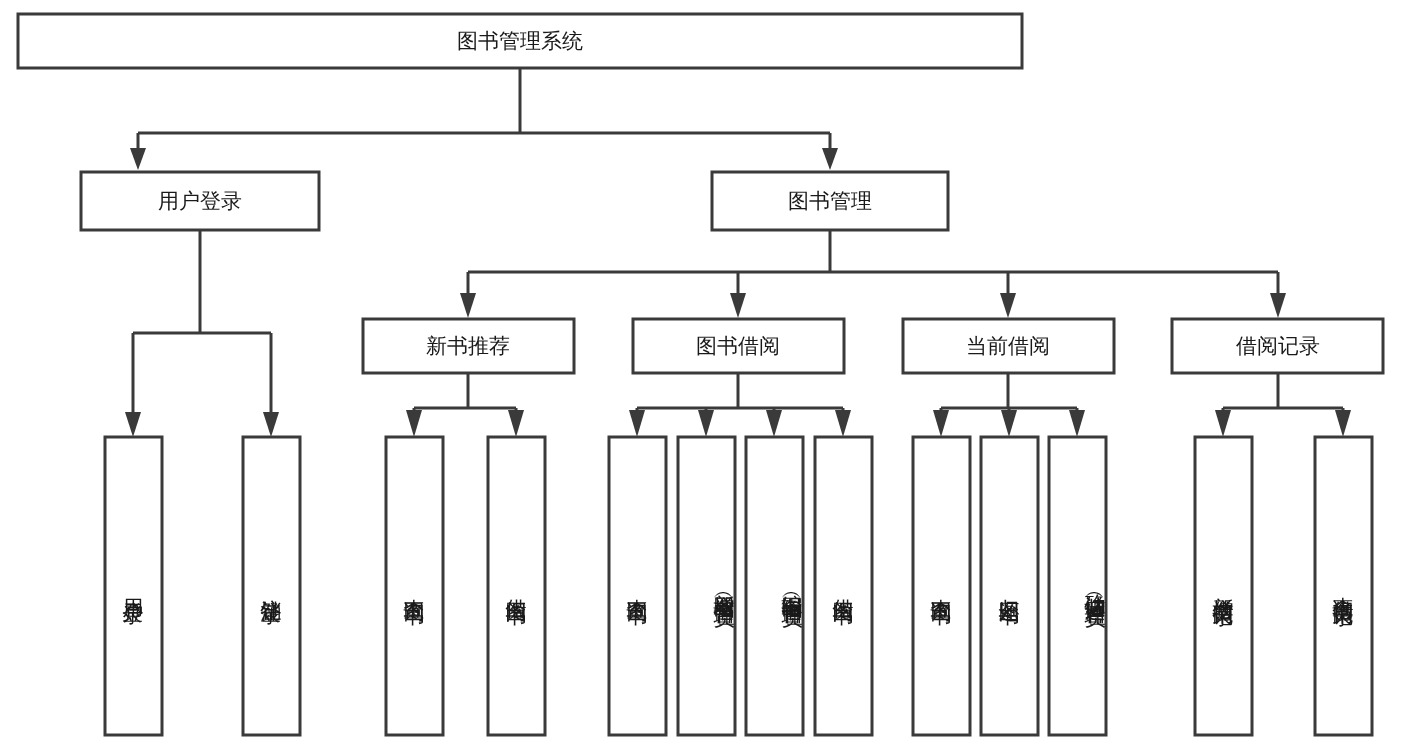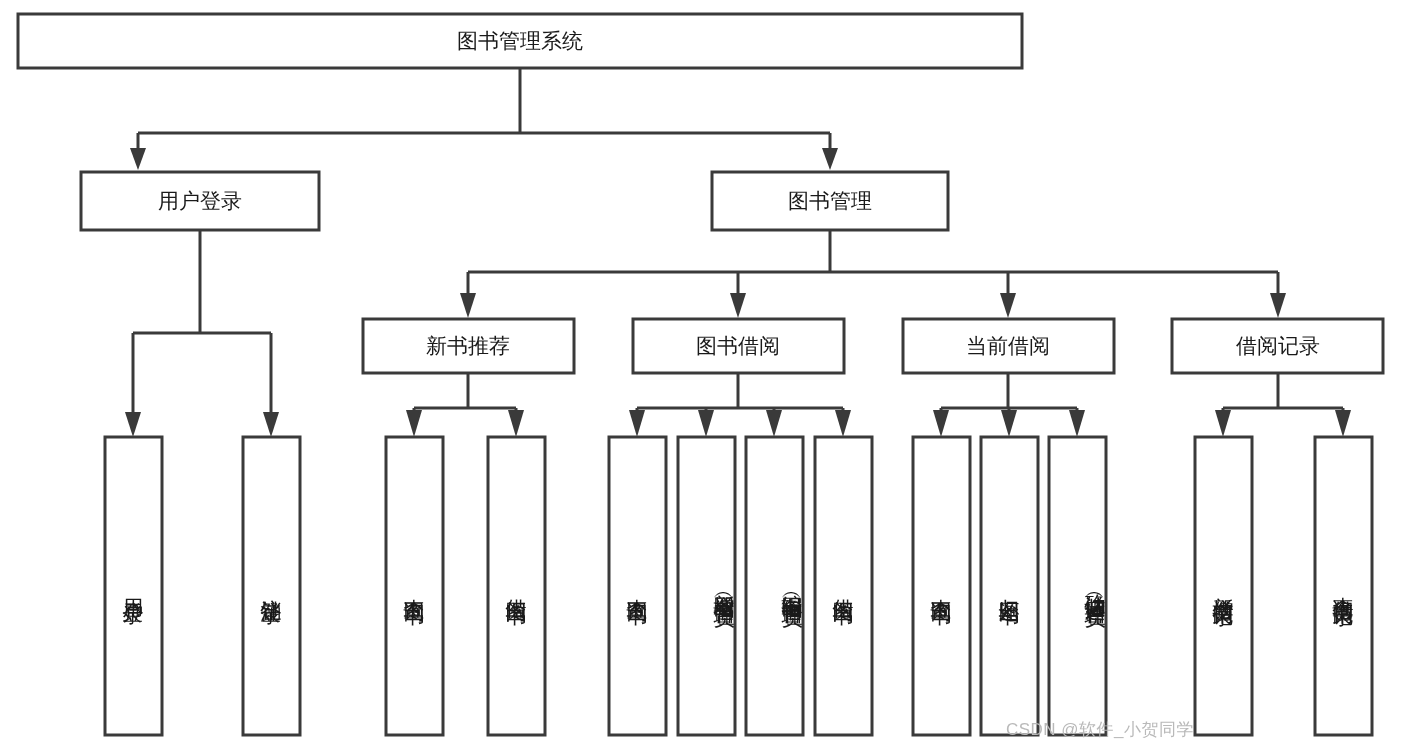--- a/index.html
+++ b/index.html
@@ -210,15 +210,14 @@
   <div class="leaf-label-wrap" style="left:746px; top:443px; width:57px; height:286px; align-items:flex-start;">编辑图书（管理员）</div>
   <div class="leaf-label-wrap" style="left:815px; top:437px; width:57px; height:298px;">借阅图书</div>
 
   <div class="leaf-label-wrap" style="left:913px; top:437px; width:57px; height:298px;">查询图书</div>
   <div class="leaf-label-wrap" style="left:981px; top:437px; width:57px; height:298px;">归还图书</div>
   <div class="leaf-label-wrap" style="left:1049px; top:443px; width:57px; height:286px; align-items:flex-start;">确认归还（管理员）</div>
 
   <div class="leaf-label-wrap" style="left:1195px; top:437px; width:57px; height:298px;">新增借阅记录</div>
   <div class="leaf-label-wrap" style="left:1315px; top:437px; width:57px; height:298px;">查询借阅记录</div>
 
-  <div class="watermark">CSDN @软件_小贺同学</div>
 
 </div>
 
 </body></html>

